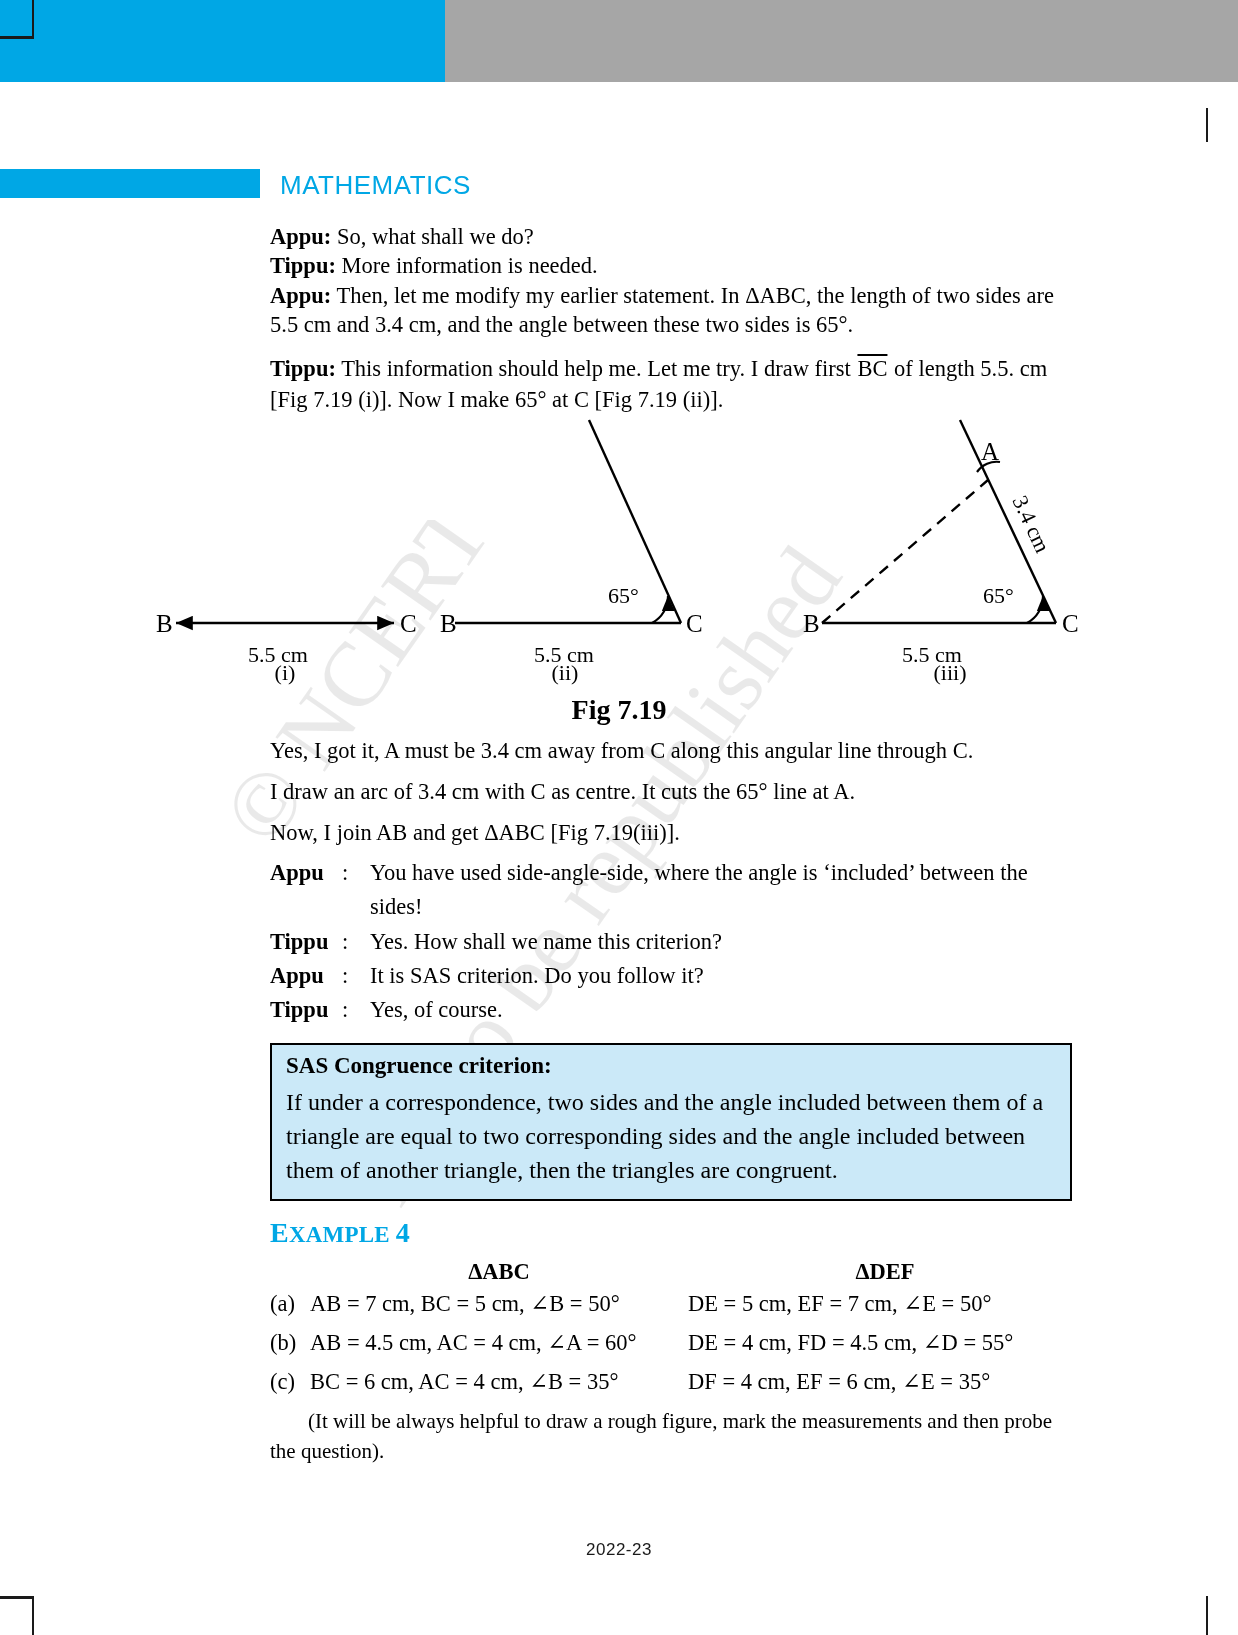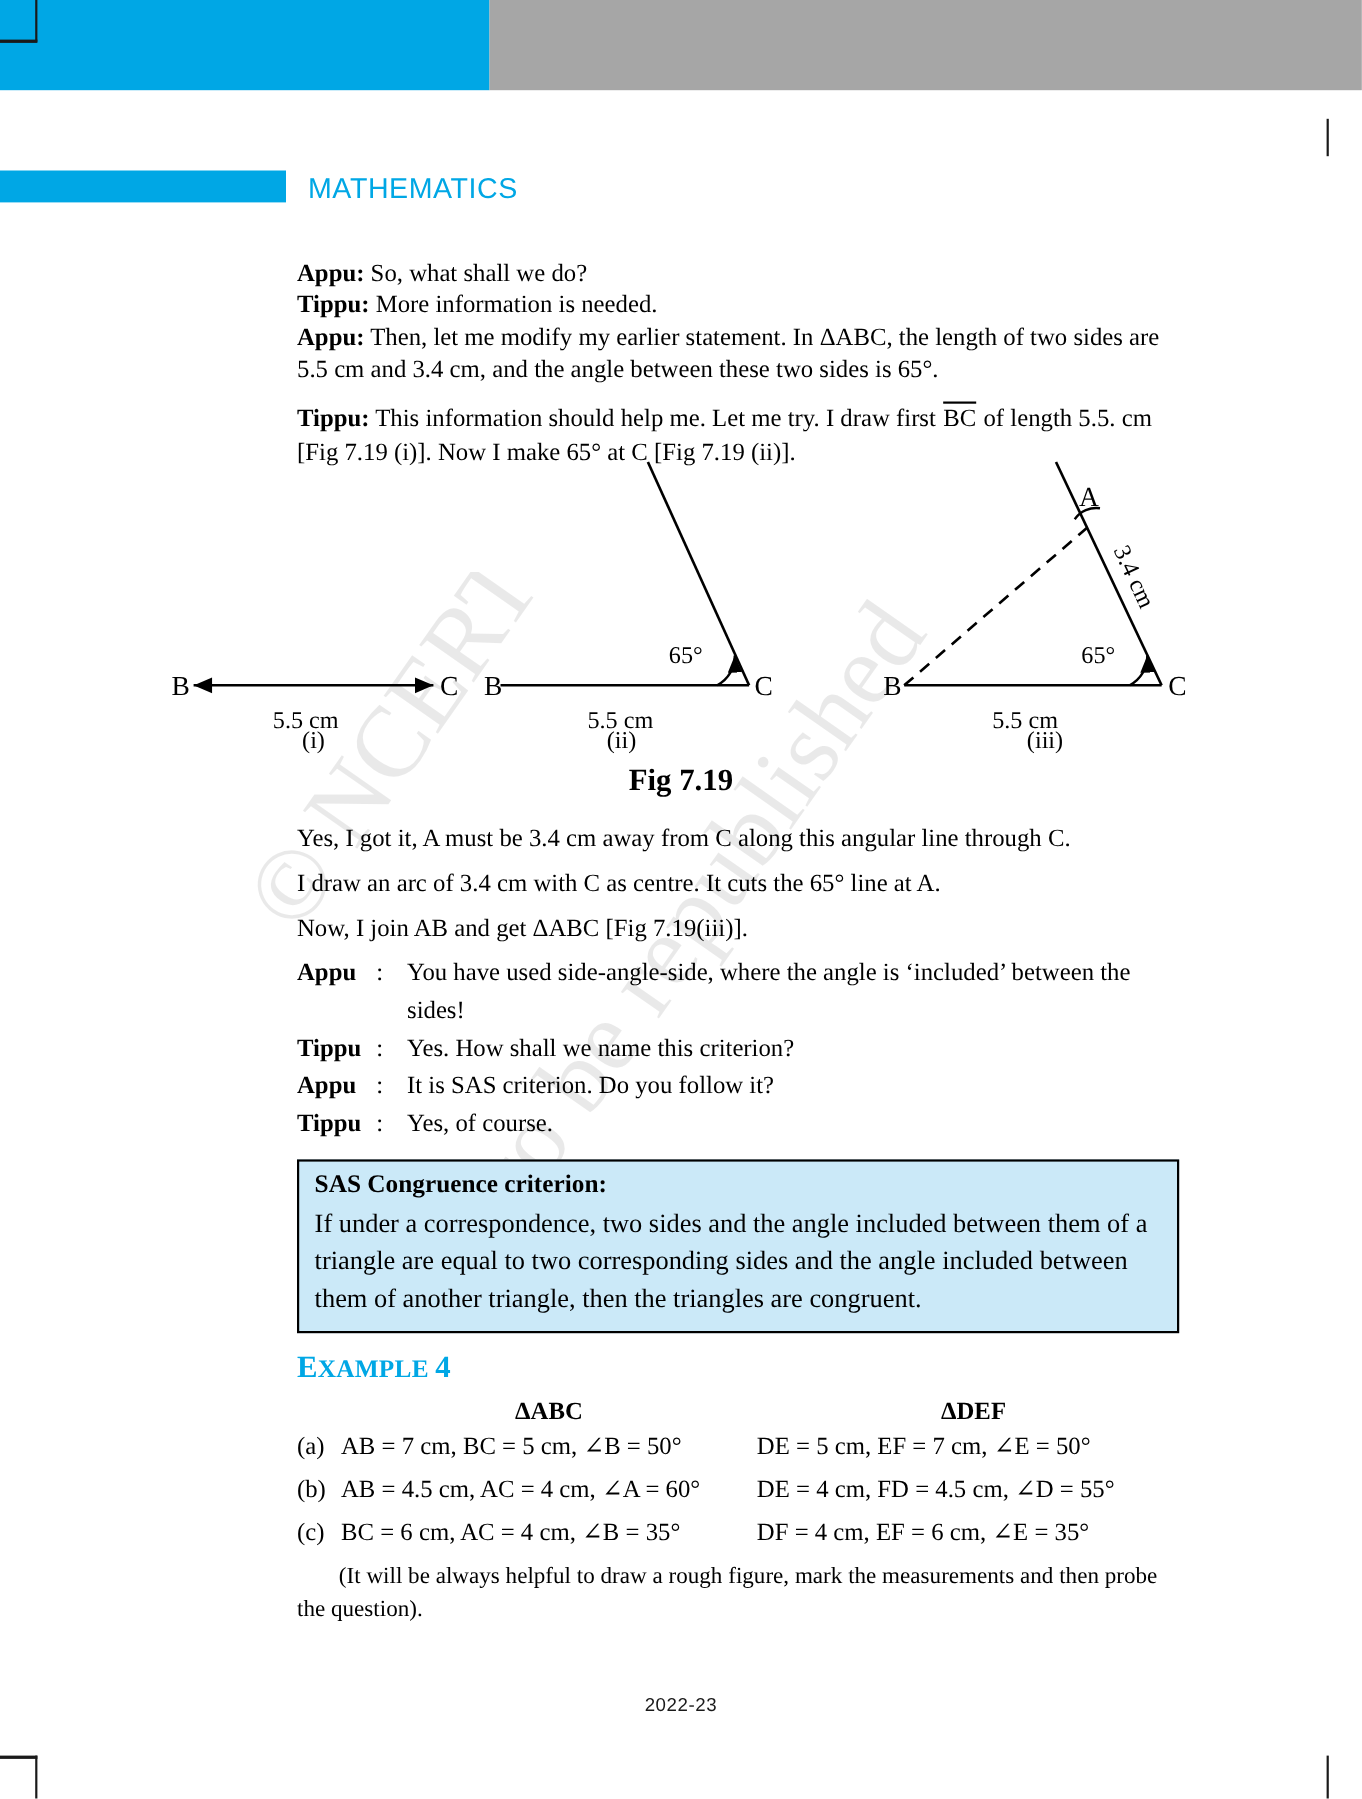--- a/index.html
+++ b/index.html
@@ -27,21 +27,21 @@
   #crop-bl-v { left: 32px;  top: 1596px;width: 2px;  height: 39px; }
   #crop-bl-h { left: 0px;   top: 1596px;width: 34px; height: 3px;  }
   #crop-br-v { left: 1206px;top: 1596px;width: 2px;  height: 39px; }
 
   
   #top-band { position: absolute; left: 0; top: 0; width: 1238px; height: 82px; }
   #top-band-cyan { position: absolute; left: 0;    top: 0; width: 445px; height: 82px; background: #00a7e5; }
   #top-band-gray { position: absolute; left: 445px;top: 0; width: 793px; height: 82px; background: #a6a6a6; }
 
   
-  #running-head { position: absolute; left: 0; top: 155px; width: 1064px; height: 30px; }
+  #running-head { position: absolute; left: 0; top: 169px; width: 1064px; height: 30px; }
   #page-number-band {
     position: absolute; left: 0; top: 0; width: 260px; height: 29px;
     background: #00a7e5;
   }
   #page-number {
     position: absolute; right: 48px; top: 1px;
     color: #ffffff;
     font-family: "Liberation Sans", sans-serif;
     font-size: 26px;
     font-weight: bold;
@@ -85,21 +85,21 @@
   .para {
     font-size: 22.5px;
     line-height: 1.38;
     text-align: left;
     margin: 0;
   }
   .tight { line-height: 1.30; }
   .spk { font-weight: bold; }
   .overline { text-decoration: overline; padding: 0 1px; }
 
-  .dlg-block { margin-top: 11px; }
+  .dlg-block { margin-top: 0px; }
   .gap-14 { margin-top: 14px; }
 
   
   .dlg-row { display: flex; font-size: 22.5px; line-height: 1.52; }
   .dlg-name { width: 72px; flex: 0 0 72px; font-weight: bold; }
   .dlg-colon { width: 28px; flex: 0 0 28px; }
   .dlg-text { flex: 1 1 auto; }
 
   
   #figures {

